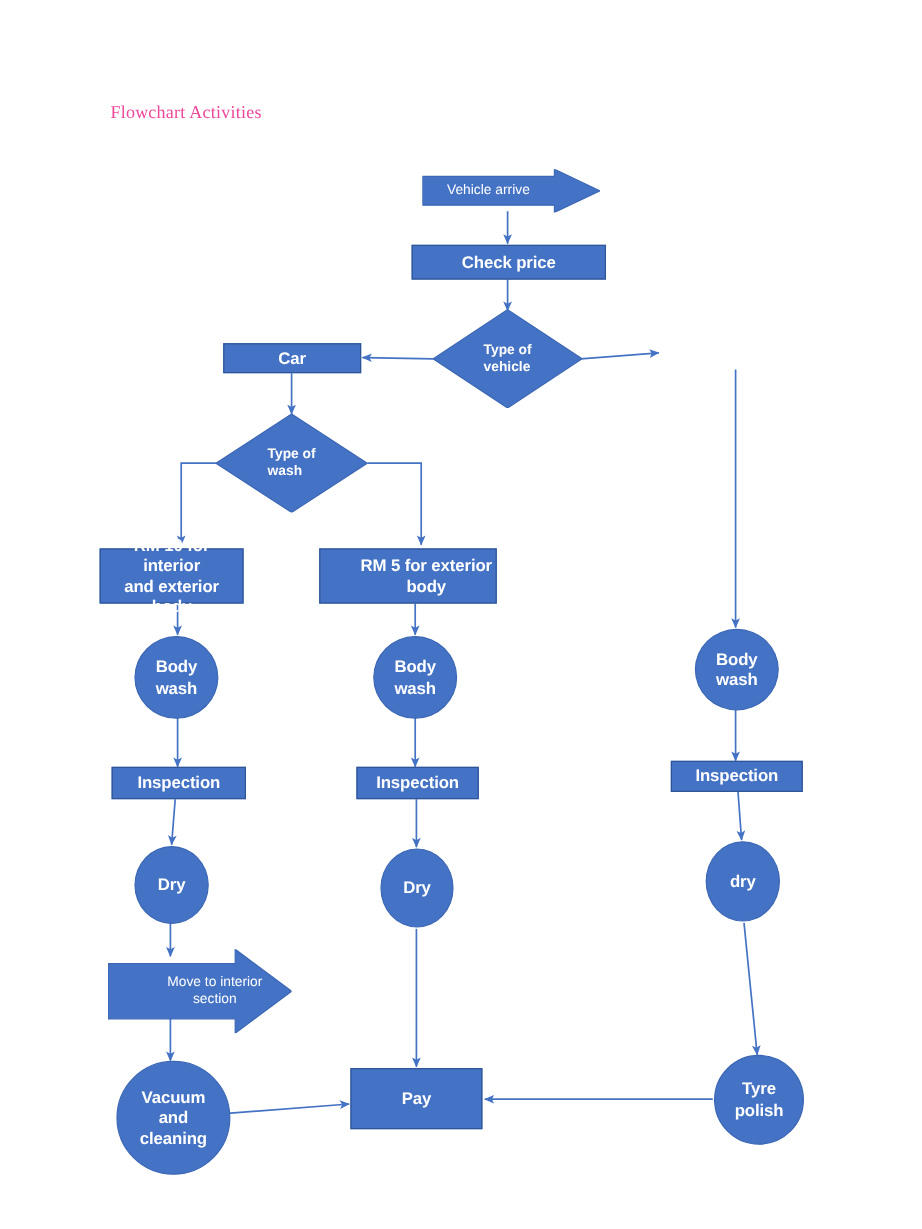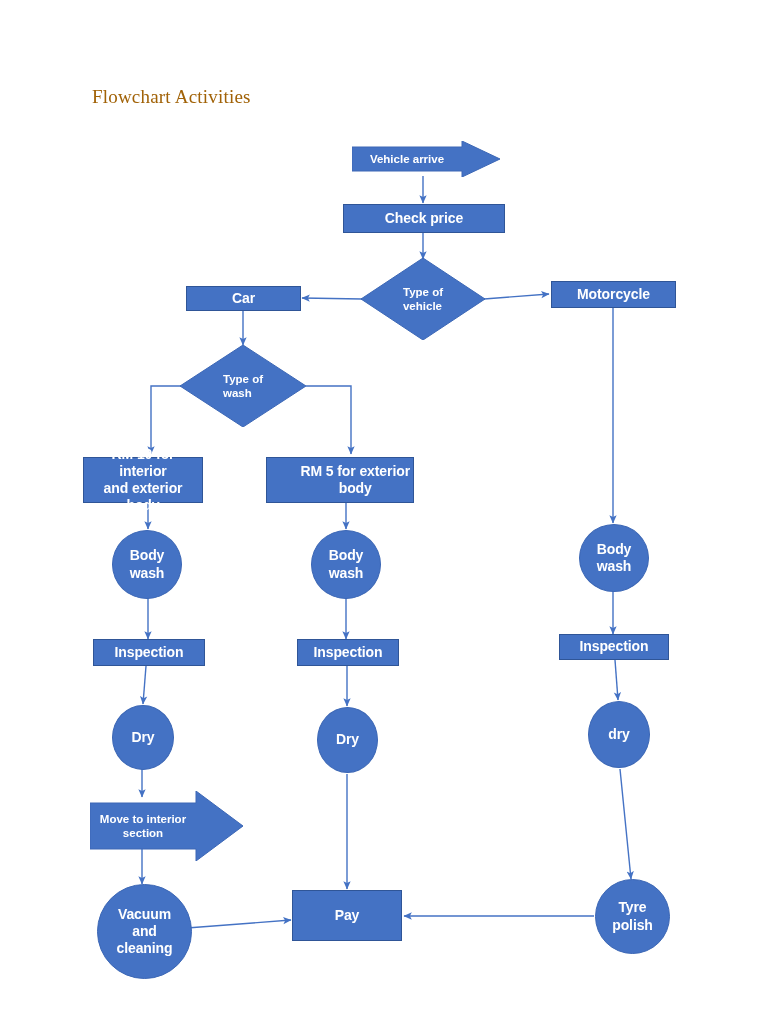--- a/index.html
+++ b/index.html
@@ -20,22 +20,22 @@
     left: 0; top: 0;
     width: 768px;
     height: 1024px;
     background: #ffffff;
   }
   #doc-title {
     position: absolute;
     left: 92px;
     top: 86px;
     font-family: "Liberation Serif", serif;
-    font-size: 19px;
-    color: #a16207;
+    font-size: 15px;
+    color: #ec4899;
     letter-spacing: 0.2px;
     white-space: nowrap;
   }
   #canvas {
     position: absolute;
     left: 0; top: 0;
     width: 768px;
     height: 1024px;
   }
   .node {
@@ -100,21 +100,21 @@
   }
   .arrowshape .lbl {
     position: absolute;
     left: 0; top: 0;
     display: flex;
     align-items: center;
     justify-content: center;
     text-align: center;
     color: #ffffff;
     font-size: 11.5px;
-    font-weight: 700;
+    font-weight: 400;
     line-height: 1.25;
     white-space: pre-line;
   }
   #connectors {
     position: absolute;
     left: 0; top: 0;
     width: 768px;
     height: 1024px;
     z-index: 1;
     pointer-events: none;
@@ -199,23 +199,20 @@
         <polygon points="62,0 124,41 62,82 0,41" fill="#4472C4" stroke="#3C67B5" stroke-width="1"></polygon>
       </svg>
       <span class="lbl">Type of
 vehicle</span>
     </div>
 
     <div class="node rect" style="left:186px; top:286px; width:115px; height:25px;">
       <span class="lbl">Car</span>
     </div>
 
-    <div class="node rect" style="left:551px; top:281px; width:125px; height:27px;">
-      <span class="lbl">Motorcycle</span>
-    </div>
 
     <div class="diamond-wrap" style="left:180px; top:345px; width:126px; height:82px;">
       <svg width="126" height="82" viewBox="0 0 126 82" xmlns="http://www.w3.org/2000/svg">
         <polygon points="63,0 126,41 63,82 0,41" fill="#4472C4" stroke="#3C67B5" stroke-width="1"></polygon>
       </svg>
       <span class="lbl">Type of
 wash</span>
     </div>
 
     <div class="node rect" style="left:83px; top:457px; width:120px; height:46px;">
@@ -264,21 +261,21 @@
     </div>
 
     <div class="node circle" style="left:588px; top:701px; width:62px; height:67px;">
       <span class="lbl">dry</span>
     </div>
 
     <div class="arrowshape" style="left:90px; top:791px; width:153px; height:70px;">
       <svg width="153" height="70" viewBox="0 0 153 70" xmlns="http://www.w3.org/2000/svg">
         <polygon points="0,12 106,12 106,0 153,35 106,70 106,58 0,58" fill="#4472C4" stroke="#3C67B5" stroke-width="1"></polygon>
       </svg>
-      <span class="lbl" style="width:106px; height:70px;">Move to interior
+      <span class="lbl" style="width:106px; height:70px;padding-left:36px;">Move to interior
 section</span>
     </div>
 
     <div class="node circle" style="left:97px; top:884px; width:95px; height:95px;">
       <span class="lbl">Vacuum
 and
 cleaning</span>
     </div>
 
     <div class="node rect" style="left:292px; top:890px; width:110px; height:51px;">

